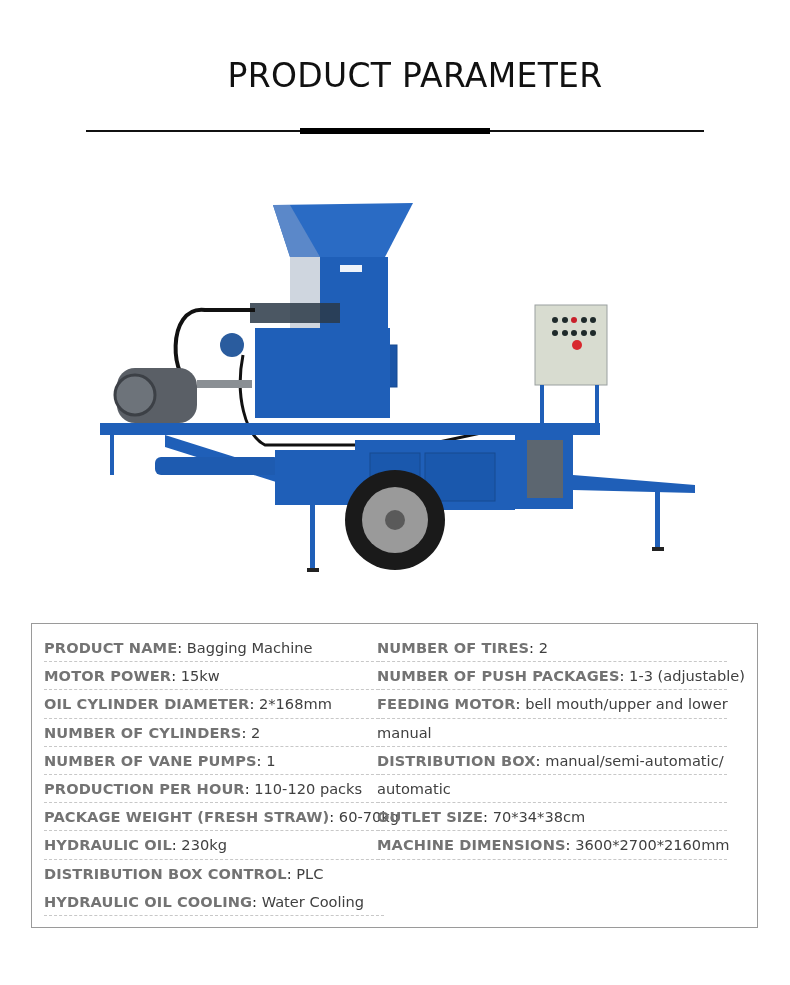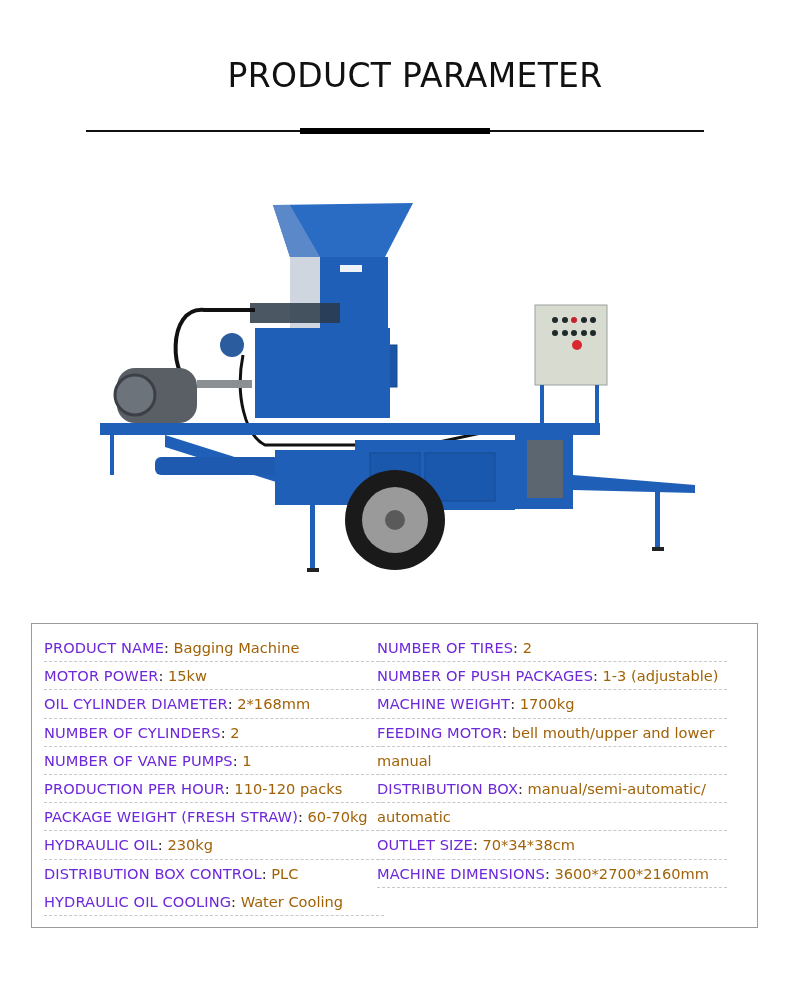--- a/index.html
+++ b/index.html
@@ -11,22 +11,22 @@
   .rule-thick { position: absolute; left: 300px; top: 128px; width: 190px; height: 6px; background: #000; }
   .machine { position: absolute; left: 95px; top: 195px; width: 600px; height: 390px; }
   .spec-box { position: absolute; left: 31px; top: 623px; width: 727px; height: 305px;
               border: 1px solid #9a9a9a; box-sizing: border-box; background: #fff; }
   .col { position: absolute; top: 10px; }
   .col.left { left: 12px; width: 340px; }
   .col.right { left: 345px; width: 350px; }
   .row { height: 28.2px; line-height: 28px; font-size: 14.6px; white-space: nowrap;
          border-bottom: 1px dashed #c8c8c8; box-sizing: border-box; color: #222; }
   .row.last { border-bottom: none; }
-  .row .k { font-weight: normal; color: #6d28d9; letter-spacing: 0.1px; }
-  .row .v { color: #a16207; }
+  .row .k { font-weight: bold; color: #737373; letter-spacing: 0.1px; }
+  .row .v { color: #404040; }
 </style>
 </head>
 <body>
 
 <div class="title">PRODUCT PARAMETER</div>
 <div class="rule-thin"></div>
 <div class="rule-thick"></div>
 
 <svg class="machine" viewBox="0 0 600 390" xmlns="http://www.w3.org/2000/svg">
 
@@ -97,21 +97,20 @@
     <div class="row"><span class="k">NUMBER OF VANE PUMPS</span>: <span class="v">1</span></div>
     <div class="row"><span class="k">PRODUCTION PER HOUR</span>: <span class="v">110-120 packs</span></div>
     <div class="row"><span class="k">PACKAGE WEIGHT (FRESH STRAW)</span>: <span class="v">60-70kg</span></div>
     <div class="row"><span class="k">HYDRAULIC OIL</span>: <span class="v">230kg</span></div>
     <div class="row last"><span class="k">DISTRIBUTION BOX CONTROL</span>: <span class="v">PLC</span></div>
     <div class="row"><span class="k">HYDRAULIC OIL COOLING</span>: <span class="v">Water Cooling</span></div>
   </div>
   <div class="col right">
     <div class="row"><span class="k">NUMBER OF TIRES</span>: <span class="v">2</span></div>
     <div class="row"><span class="k">NUMBER OF PUSH PACKAGES</span>: <span class="v">1-3 (adjustable)</span></div>
-    <div class="row"><span class="k">MACHINE WEIGHT</span>: <span class="v">1700kg</span></div>
     <div class="row"><span class="k">FEEDING MOTOR</span>: <span class="v">bell mouth/upper and lower</span></div>
     <div class="row"><span class="v">manual</span></div>
     <div class="row"><span class="k">DISTRIBUTION BOX</span>: <span class="v">manual/semi-automatic/</span></div>
     <div class="row"><span class="v">automatic</span></div>
     <div class="row"><span class="k">OUTLET SIZE</span>: <span class="v">70*34*38cm</span></div>
     <div class="row"><span class="k">MACHINE DIMENSIONS</span>: <span class="v">3600*2700*2160mm</span></div>
   </div>
 </div>
 
 </body></html>

